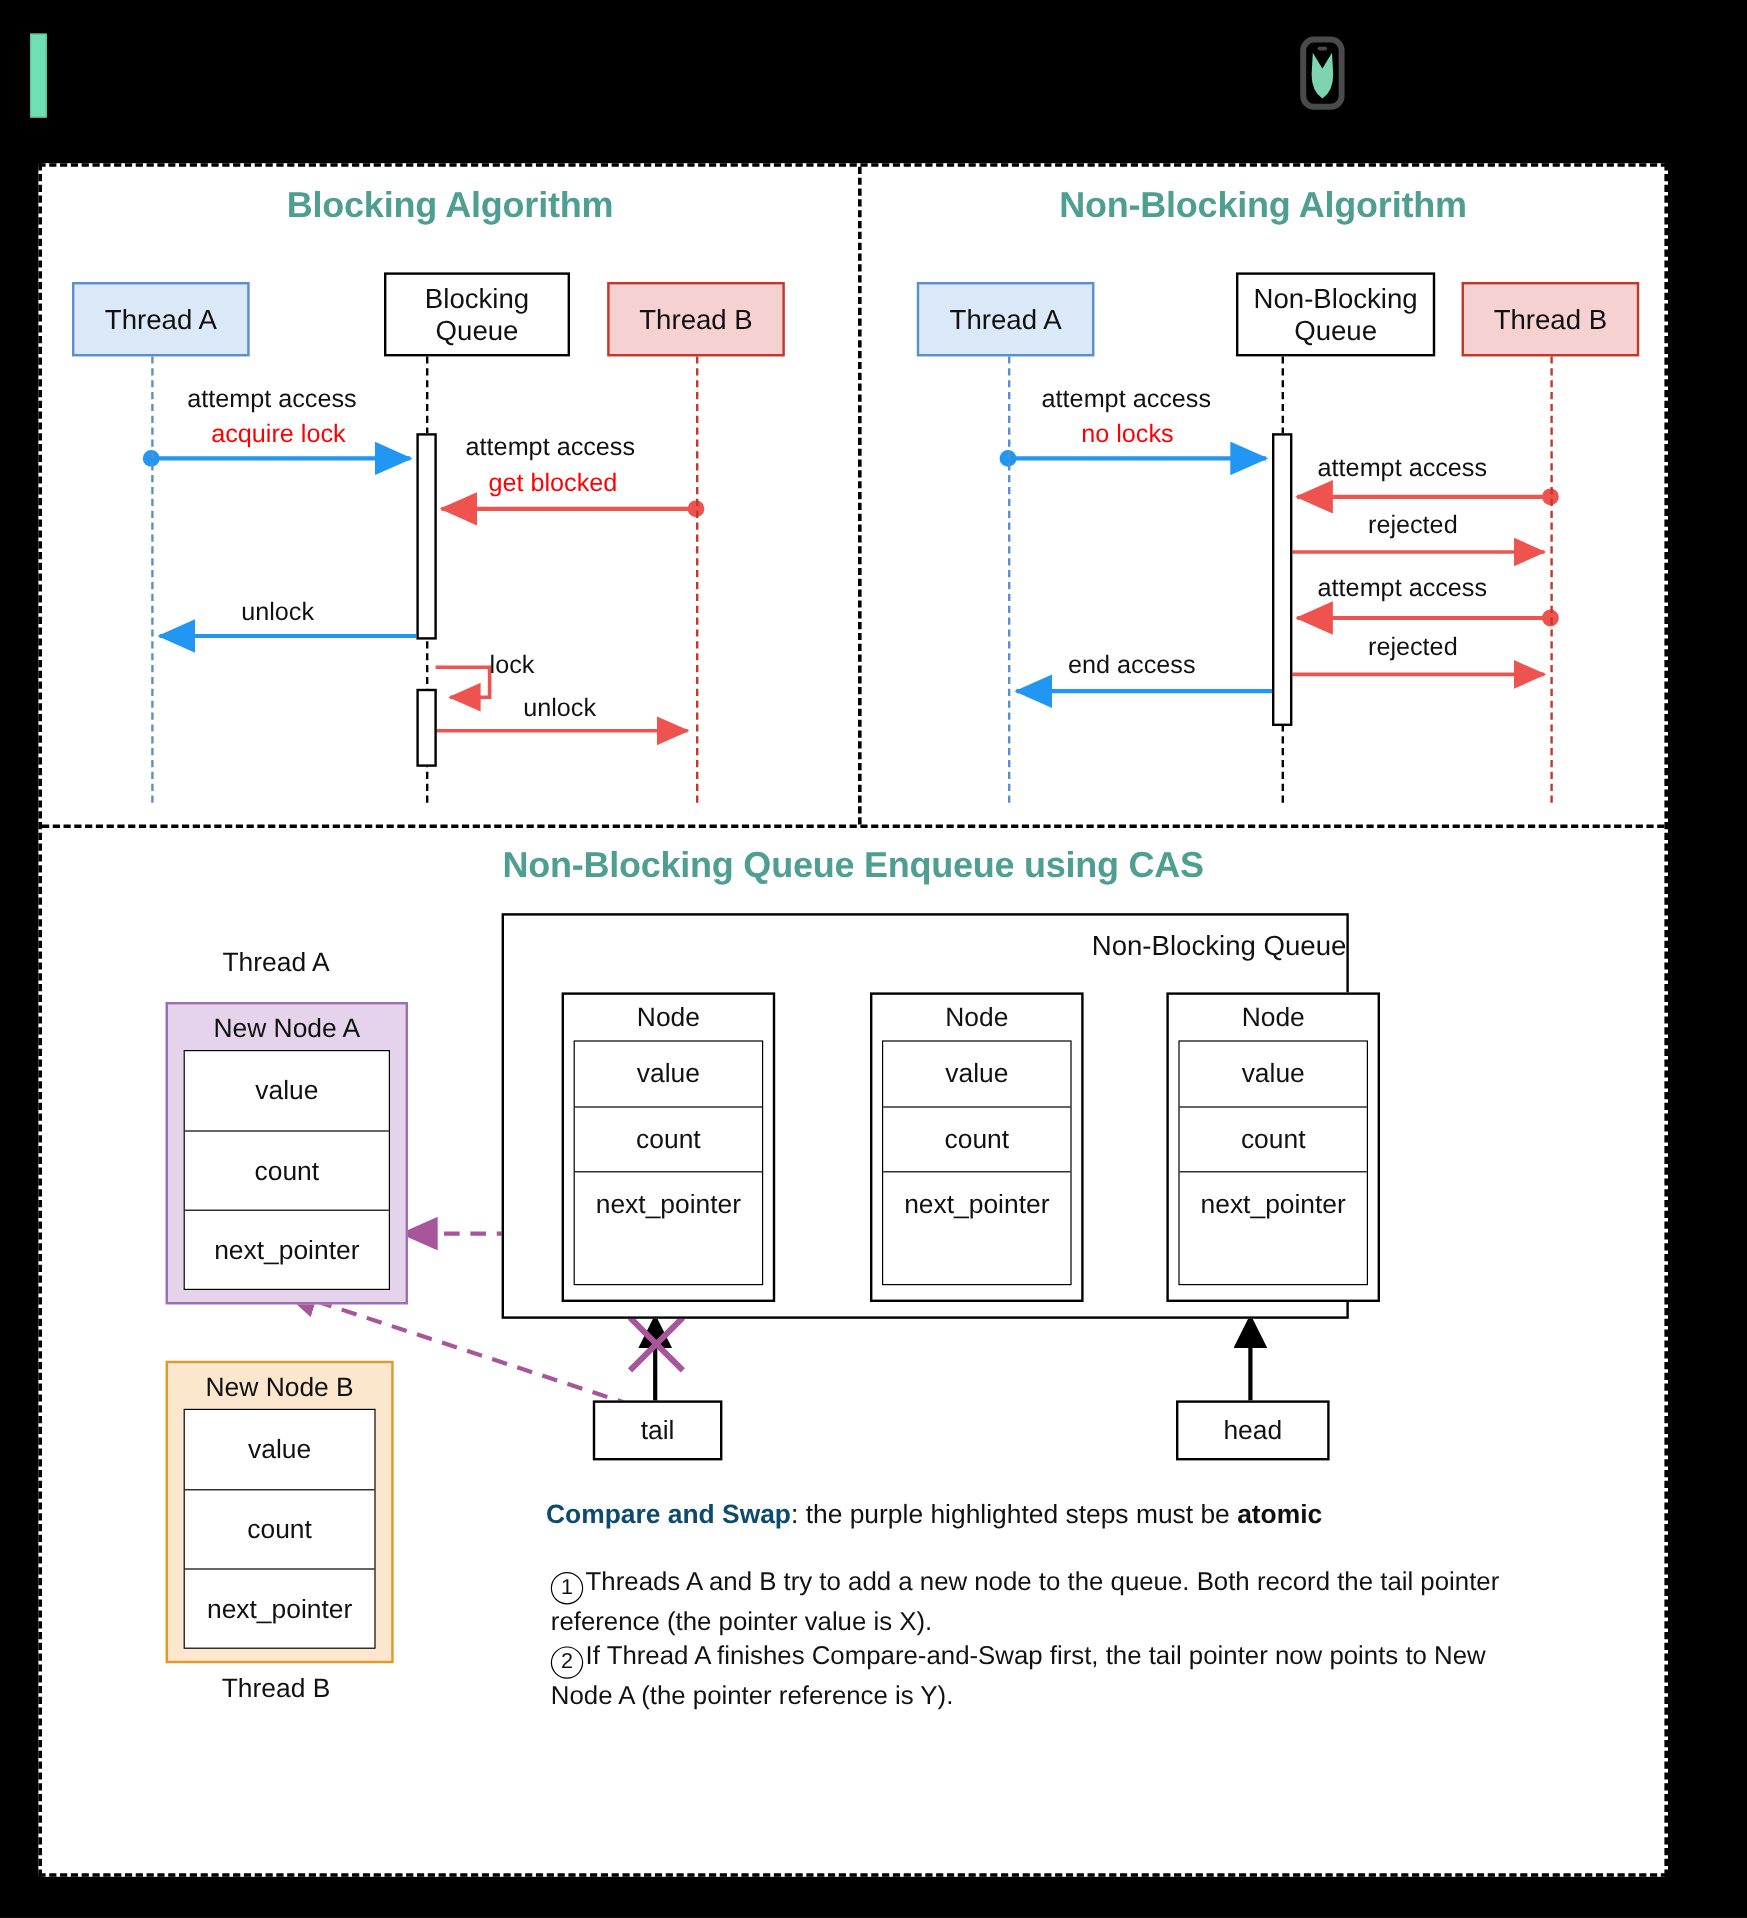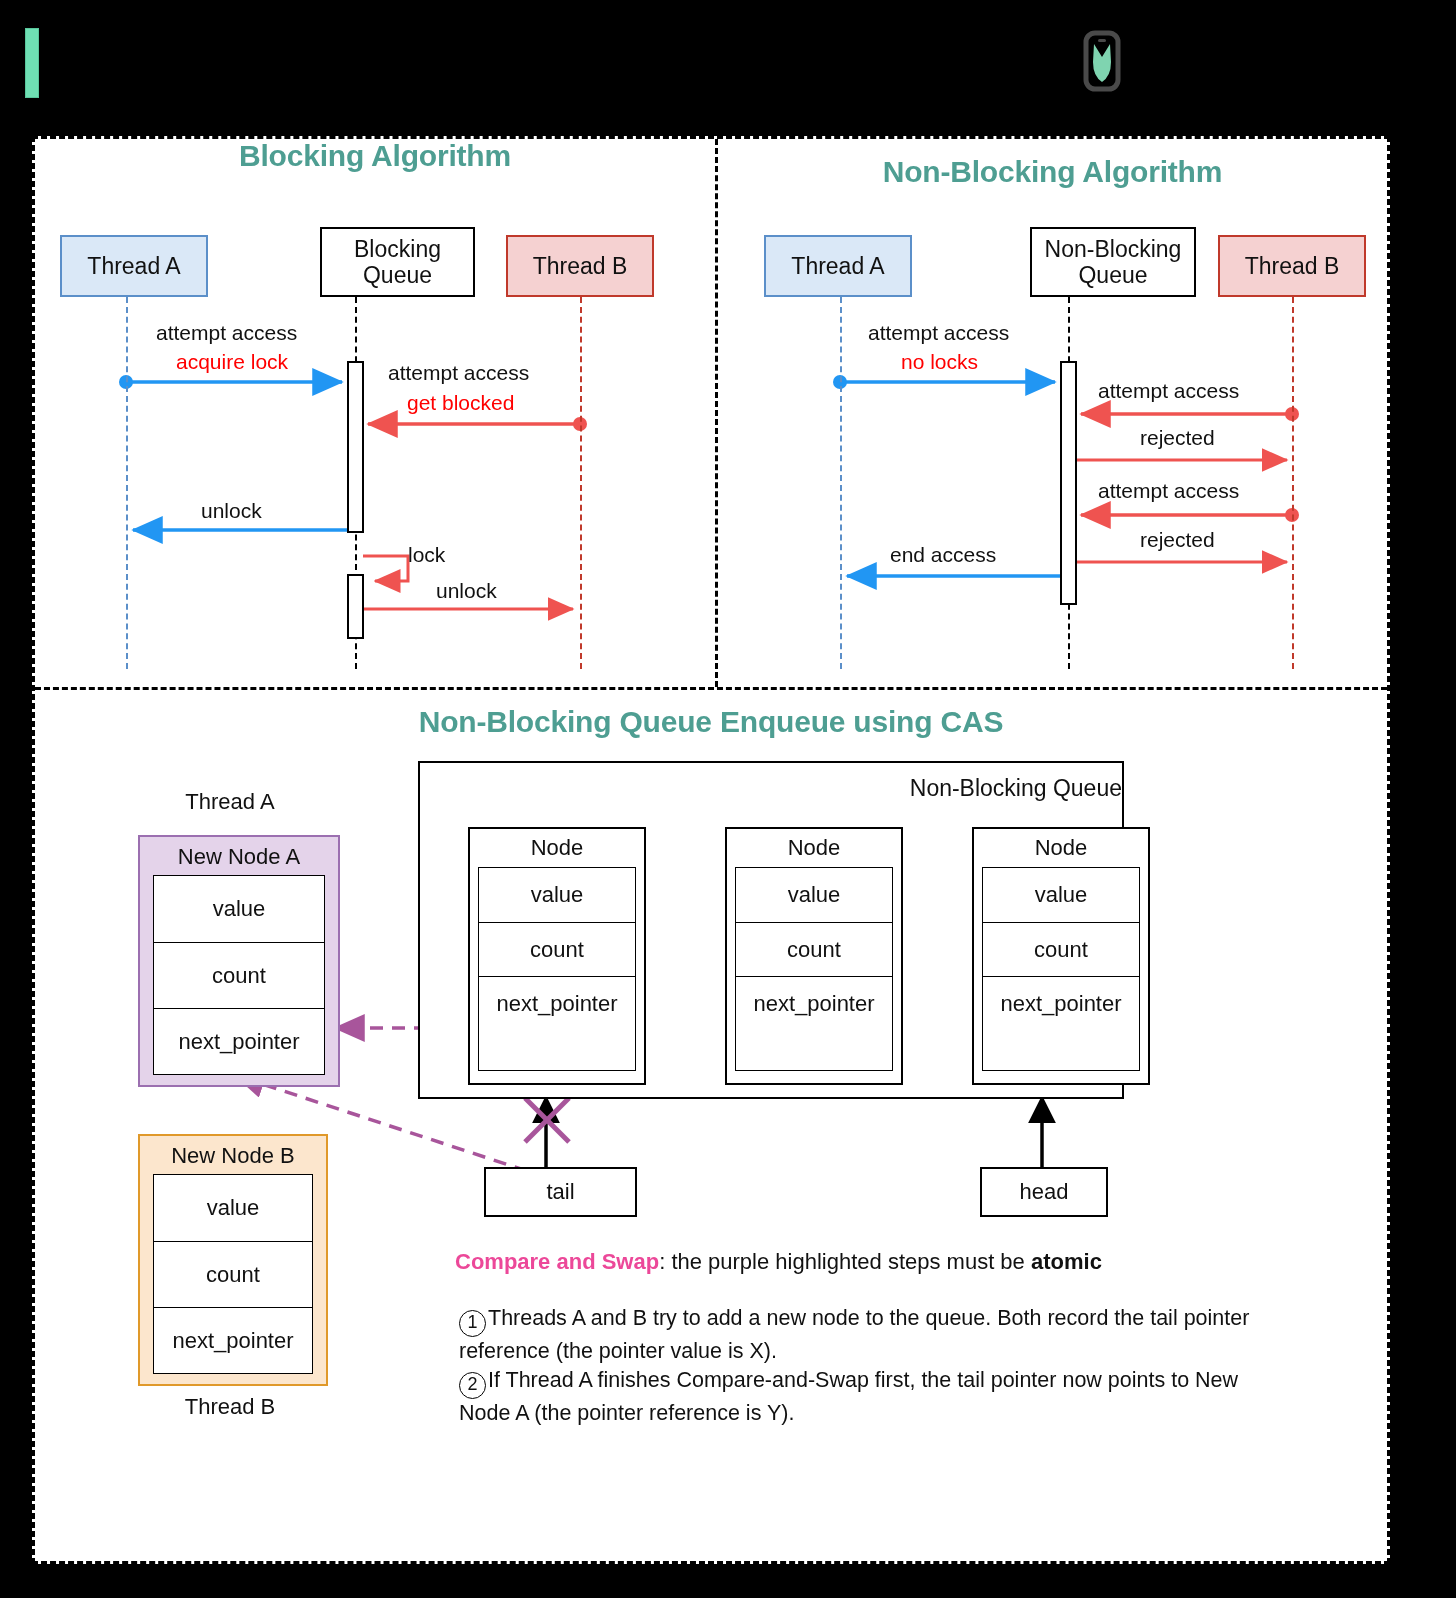--- a/index.html
+++ b/index.html
@@ -61,21 +61,21 @@
 
   .newnode-a{position:absolute;background:#e4d3ea;border:2px solid #9b6fb0;box-sizing:border-box;}
   .newnode-b{position:absolute;background:#fce6cd;border:2px solid #e0992a;box-sizing:border-box;}
 
   .plain-label{position:absolute;font-size:22px;color:#111;text-align:center;}
 
   .ptr-box{position:absolute;background:#fff;border:2px solid #000;box-sizing:border-box;
            display:flex;align-items:center;justify-content:center;font-size:22px;color:#111;}
 
   .cas-line{position:absolute;font-size:22px;color:#111;white-space:nowrap;}
-  .cas-head{color:#ec4899;font-weight:bold;}
+  .cas-head{color:#0c4a6e;font-weight:bold;}
   .cas-atomic{font-weight:bold;}
 
   .steps{position:absolute;font-size:21.5px;color:#111;line-height:1.33;}
   .step{position:relative;padding-left:0;}
   .circnum{display:inline-block;width:25px;height:25px;border:1.6px solid #000;
            border-radius:50%;text-align:center;line-height:23px;font-size:18px;
            vertical-align:-3px;margin-right:2px;}
 </style>
 </head>
 <body>
@@ -153,21 +153,21 @@
       <line x1="511" y1="1030" x2="511" y2="958" stroke="#000" stroke-width="3.5" marker-end="url(#ah-black)"></line>
       
       <line x1="490" y1="1003" x2="534" y2="959" stroke="#a8559b" stroke-width="5"></line>
       <line x1="490" y1="959" x2="534" y2="1003" stroke="#a8559b" stroke-width="5"></line>
       
       <line x1="1007" y1="1030" x2="1007" y2="958" stroke="#000" stroke-width="3.5" marker-end="url(#ah-black)"></line>
        New Node A (purple dashed diagonal) --&gt;
       <line x1="492" y1="1032" x2="200" y2="936" stroke="#a8559b" stroke-width="3.5" stroke-dasharray="13,9" marker-end="url(#ah-purple)"></line>
     </svg>
 
-    <div class="sect-title" style="left:0;top:0;width:680px;">Blocking Algorithm</div>
+    <div class="sect-title" style="left:0;top:16px;width:680px;">Blocking Algorithm</div>
 
     <div class="box box-a" style="left:25px;top:96px;width:148px;height:62px;">
       <span>Thread A</span>
     </div>
     <div class="box box-q" style="left:243px;top:88px;width:155px;height:70px;flex-direction:column;">
       <span>Blocking</span>
       <span>Queue</span>
     </div>
     <div class="box box-b" style="left:471px;top:96px;width:148px;height:62px;">
       <span>Thread B</span>
@@ -263,21 +263,21 @@
       <div class="node-title" style="top:7px;">New Node B</div>
       <div class="fields" style="left:13px;right:13px;top:38px;height:200px;background:#fff;">
         <div class="field" style="height:66px;">value</div>
         <div class="field" style="height:66px;">count</div>
         <div class="field" style="height:66px;">next_pointer</div>
       </div>
     </div>
 
     <div class="plain-label" style="left:95px;top:1255px;width:200px;">Thread B</div>
 
-    <div class="ptr-box" style="left:449px;top:1028px;width:153px;height:50px;">tail</div>
+    <div class="ptr-box" style="left:459px;top:1028px;width:108px;height:50px;">tail</div>
     <div class="ptr-box" style="left:945px;top:1028px;width:128px;height:50px;">head</div>
 
     <div class="cas-line" style="left:420px;top:1110px;">
       <span class="cas-head">Compare and Swap</span><span>: the purple highlighted steps must be </span><span class="cas-atomic">atomic</span>
     </div>
 
     <div class="steps" style="left:412px;top:1165px;width:805px;margin-left:12px;">
       <div class="step">
         <span class="circnum">1</span><span>Threads A and B try to add a new node to the queue. Both record the tail pointer reference (the pointer value is X).</span>
       </div>

